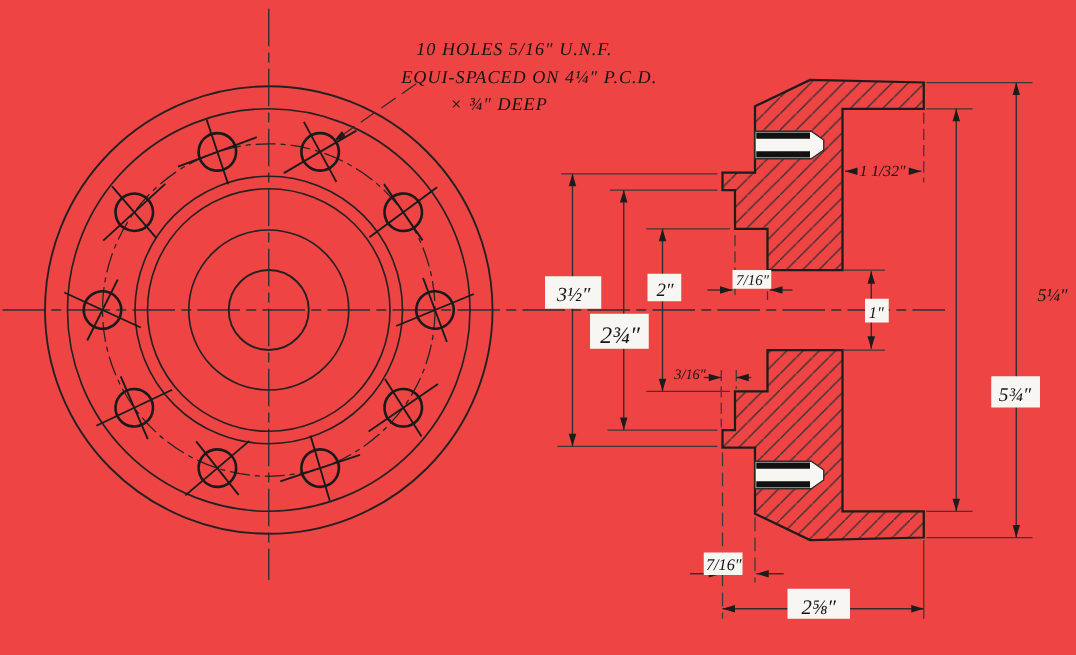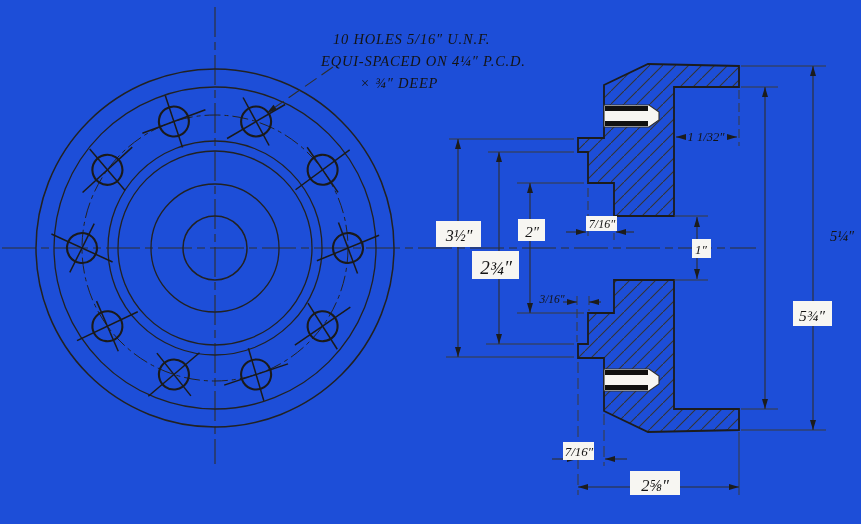--- a/index.html
+++ b/index.html
@@ -1,16 +1,16 @@
 <!DOCTYPE html>
 <html><head>
 <meta charset="utf-8">
 <style>
   html,body{margin:0;padding:0;background:#f7f6f2;}
-  .sheet{width:861px;height:524px;position:relative;overflow:hidden;background:#1d4ed8;}
+  .sheet{width:861px;height:524px;position:relative;overflow:hidden;background:#ef4444;}
   svg{display:block;}
   .outline{stroke:#1c1c1c;stroke-width:1.8;fill:none;stroke-linejoin:miter;}
   .thin{stroke:#2e2e2e;stroke-width:1.1;fill:none;}
   .ext{stroke:#3a3a3a;stroke-width:1;fill:none;}
   .chain{stroke:#2e2e2e;stroke-width:1.1;fill:none;}
   .arrow{fill:#1c1c1c;stroke:none;}
   .bg{fill:#f7f6f2;stroke:none;}
   .dim-label{font-family:"Liberation Serif",serif;font-style:italic;fill:#141414;text-anchor:middle;}
   .note-text{font-family:"Liberation Serif",serif;font-style:italic;fill:#141414;text-anchor:start;letter-spacing:0.8px;}
   .hole-circle{stroke:#1a1a1a;stroke-width:2.1;fill:none;}

